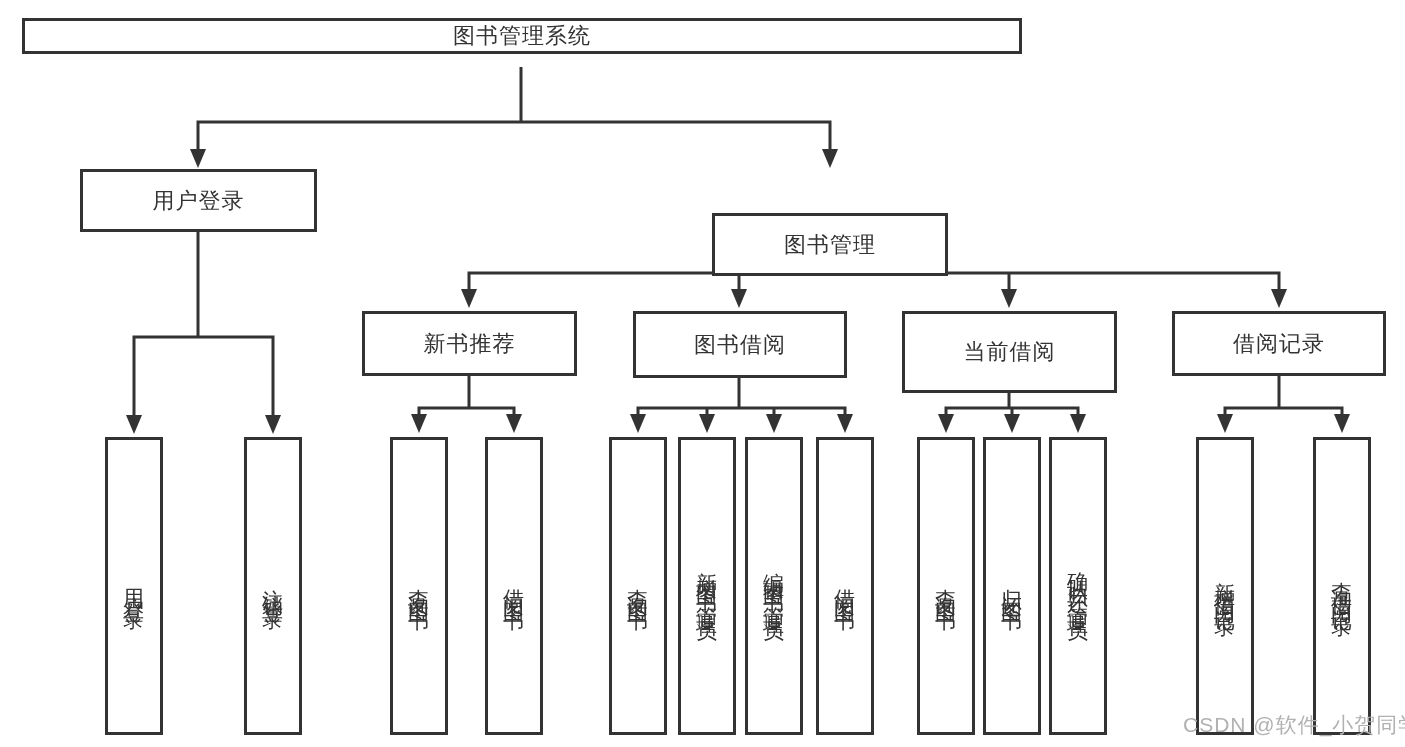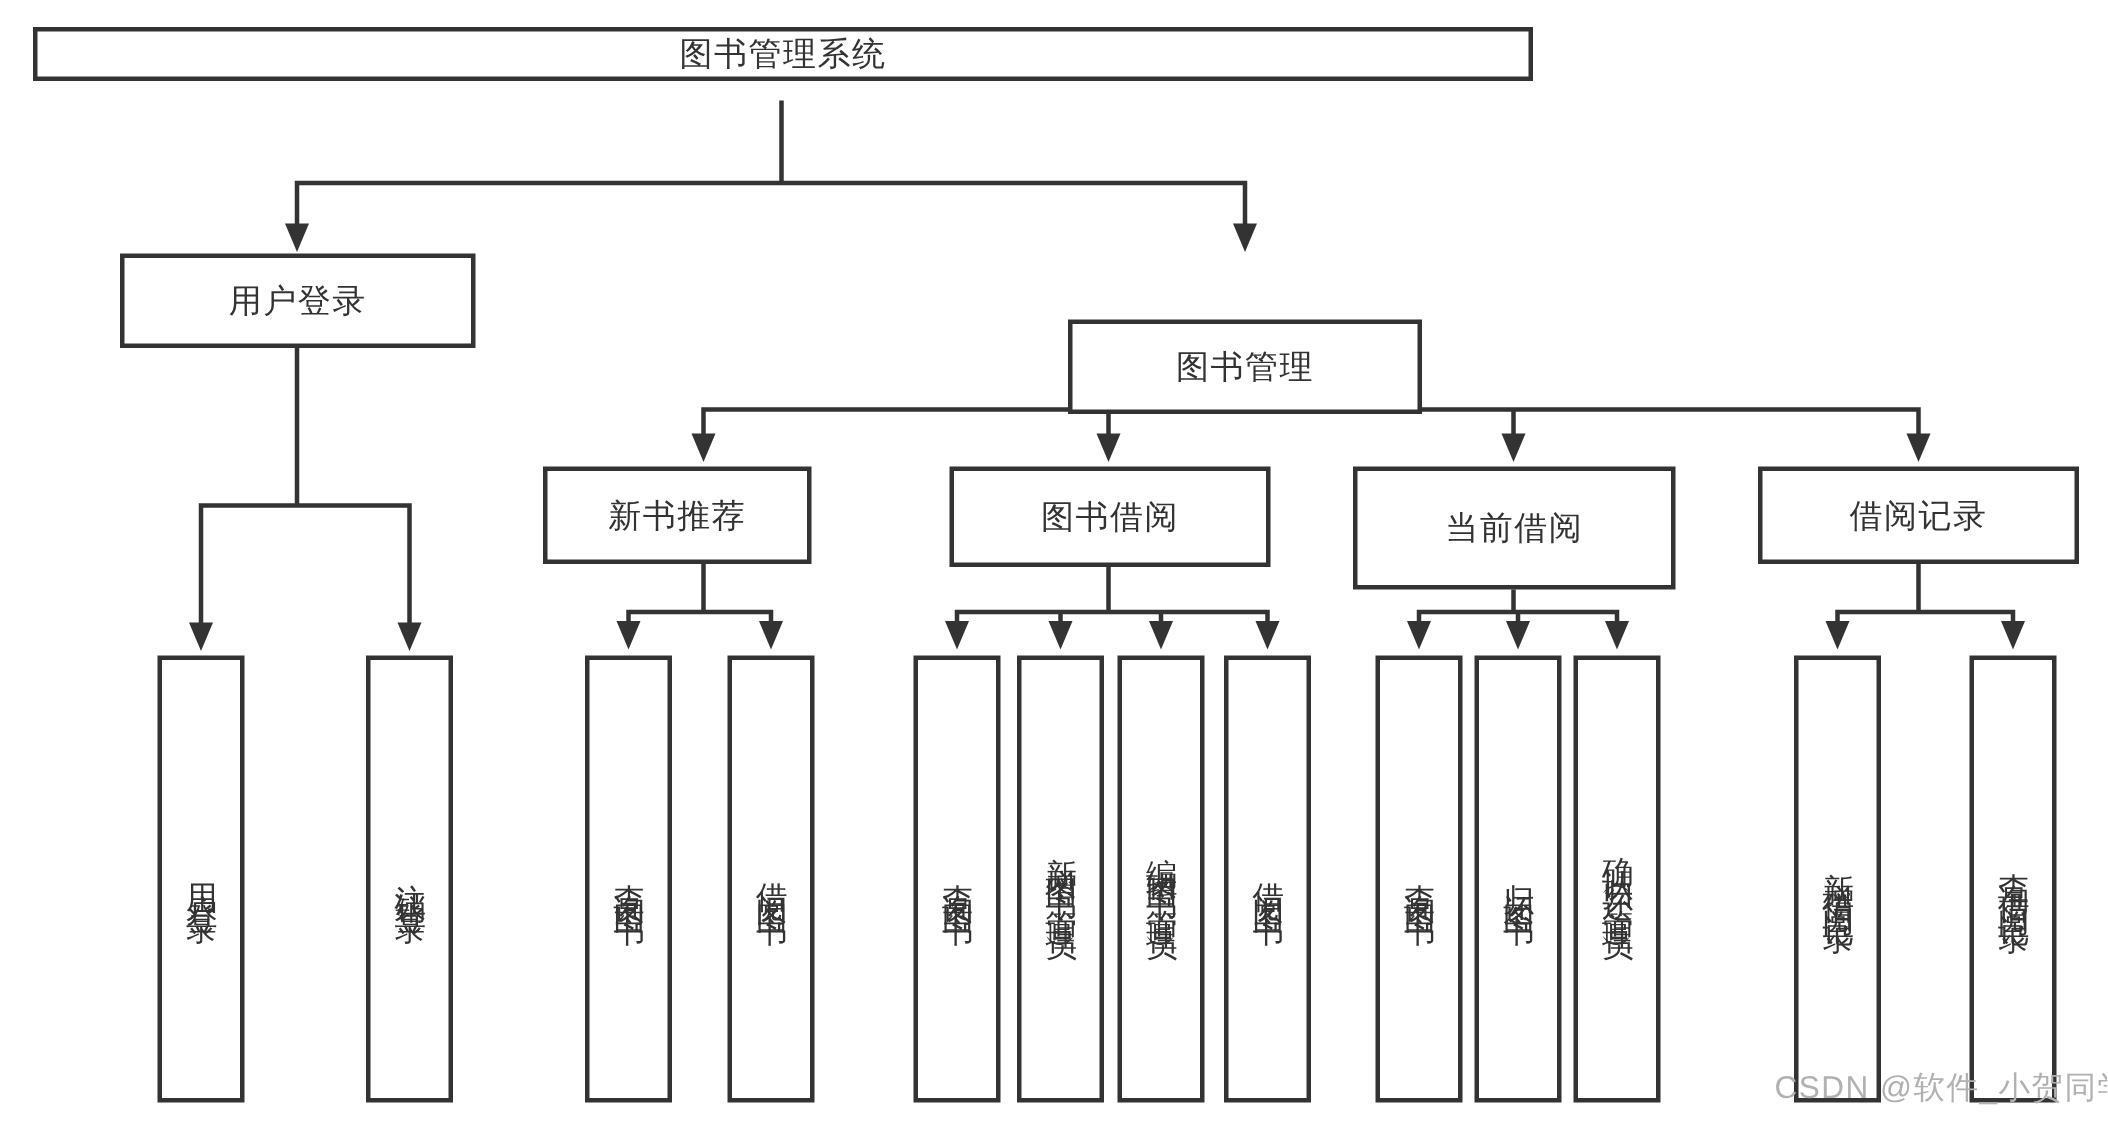--- a/index.html
+++ b/index.html
@@ -102,21 +102,21 @@
     <span>图书管理系统</span>
   </div>
 
   <div class="node" style="left:80px; top:169px; width:237px; height:63px;">
     <span>用户登录</span>
   </div>
   <div class="node" style="left:712px; top:169px; width:236px; height:63px;margin-top:44px;">
     <span>图书管理</span>
   </div>
 
-  <div class="node" style="left:362px; top:311px; width:179px; height:65px;">
+  <div class="node" style="left:362px; top:311px; width:215px; height:65px;">
     <span>新书推荐</span>
   </div>
   <div class="node" style="left:633px; top:311px; width:214px; height:67px;">
     <span>图书借阅</span>
   </div>
   <div class="node" style="left:902px; top:311px; width:215px; height:82px;">
     <span>当前借阅</span>
   </div>
   <div class="node" style="left:1172px; top:311px; width:214px; height:65px;text-align:center;">
     <span>借阅记录</span>

